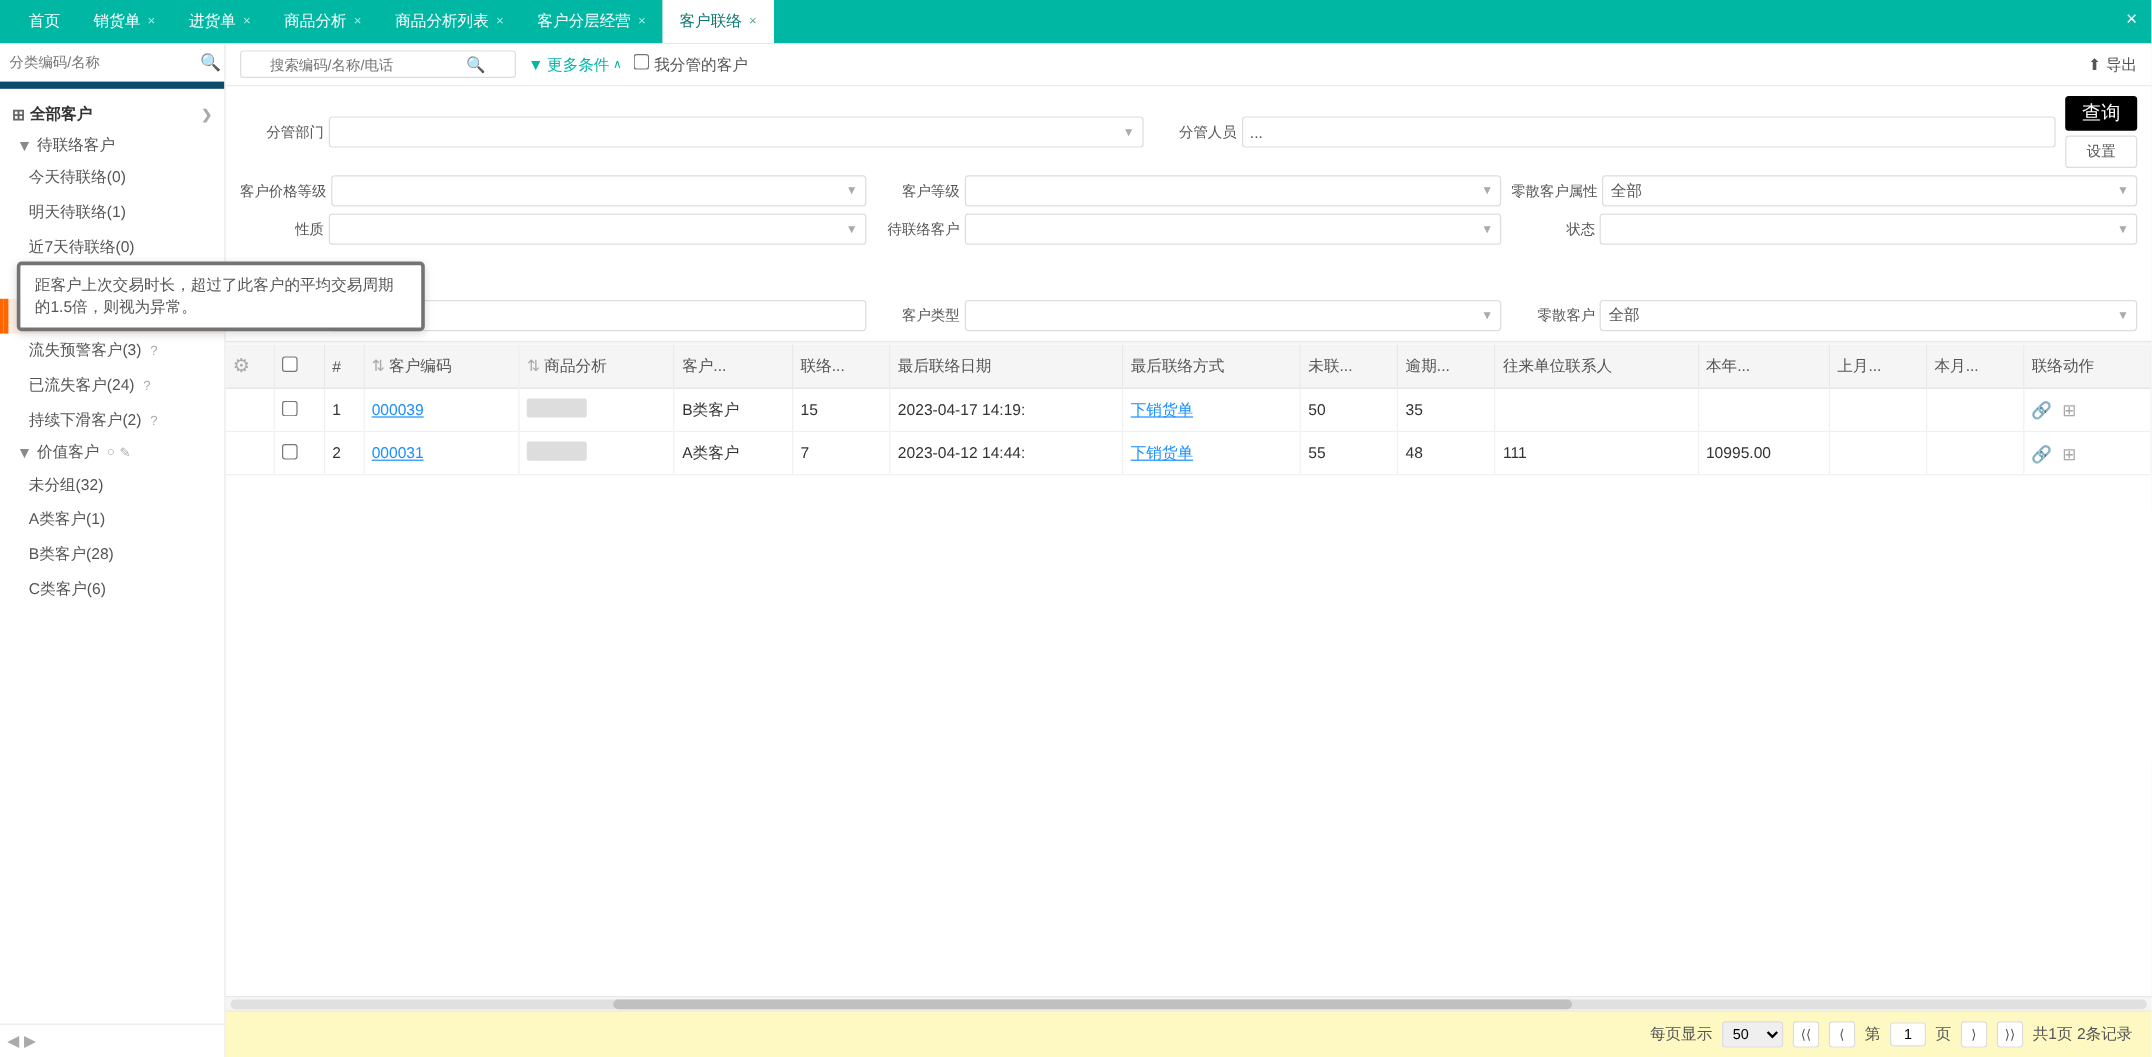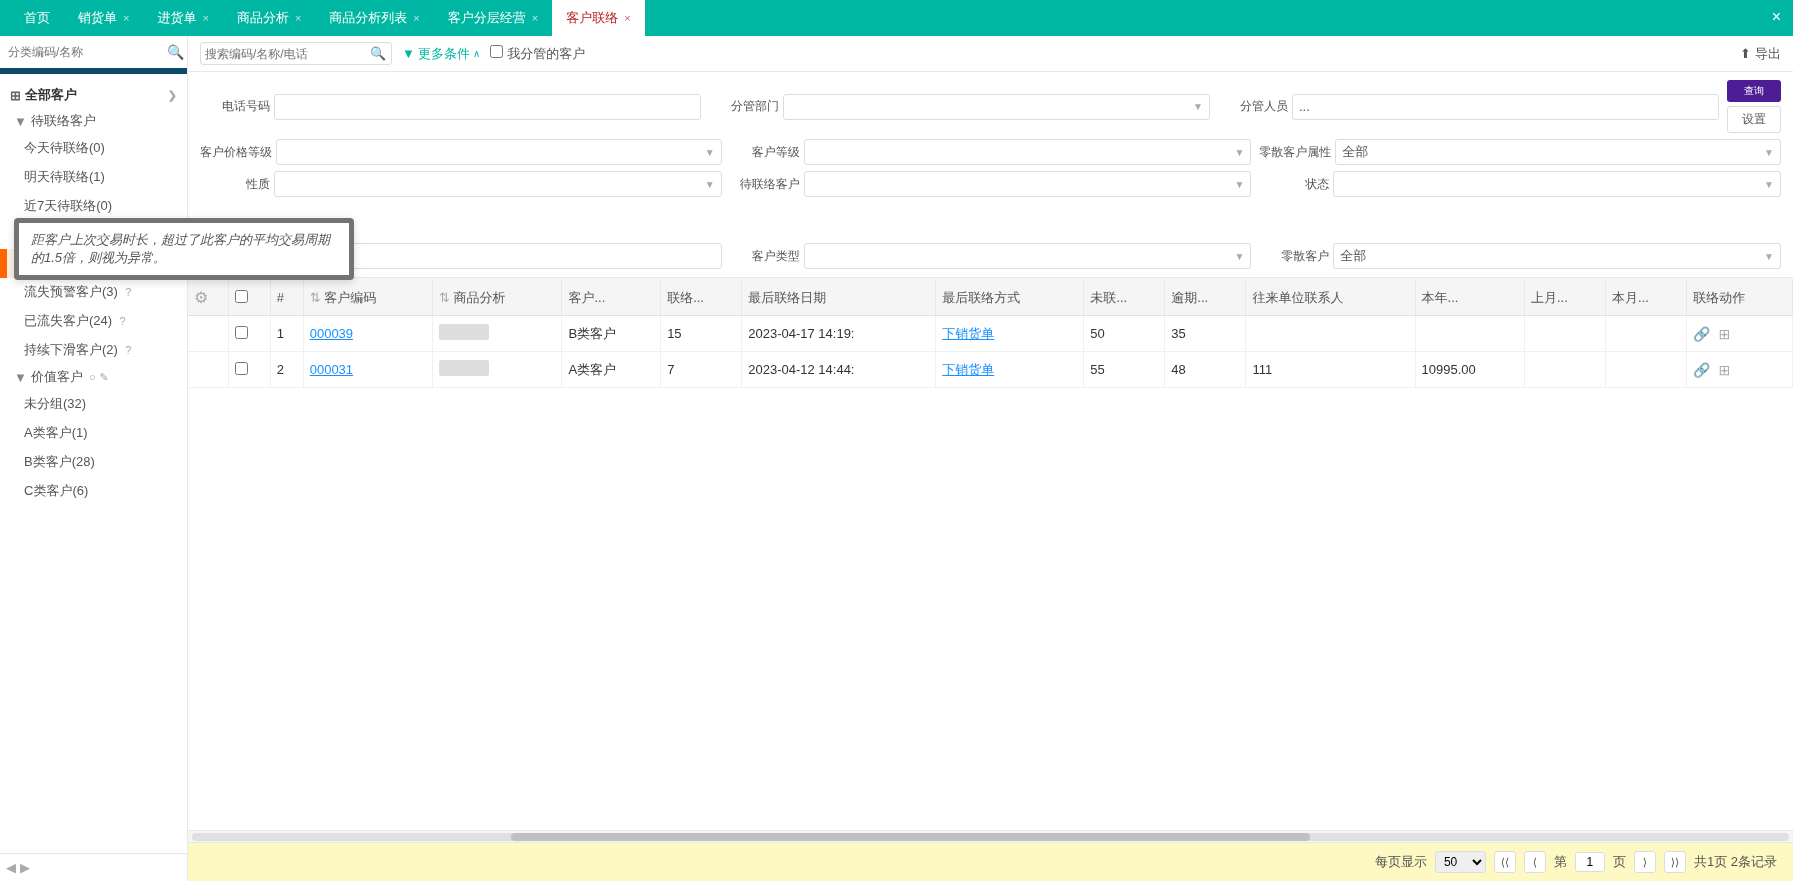--- a/index.html
+++ b/index.html
@@ -20,21 +20,21 @@
       height: 36px;
       display: flex;
       align-items: center;
       cursor: pointer;
       color: white;
       font-size: 13px;
       white-space: nowrap;
     }
     .top-nav .nav-item.active {
       background: white;
-      color: #b91c1c;
+      color: #0f766e;
     }
     .top-nav .nav-item .close-x {
       margin-left: 6px;
       font-size: 11px;
       opacity: 0.7;
     }
     .top-nav .close-app {
       position: absolute;
       right: 12px;
       top: 8px;
@@ -120,29 +120,28 @@
       border-left: 3px solid #ff6600;
       padding-left: 21px;
     }
 
     
     .tooltip-box {
       position: absolute;
       left: 14px;
       top: 218px;
       background: white;
-      border: 5px solid #737373;
+      border: 3px solid #737373;
       border-radius: 4px;
       padding: 8px 12px;
       font-size: 12px;
       color: #555;
       box-shadow: 0 2px 8px rgba(0,0,0,0.15);
       max-width: 340px;
       z-index: 100;
-      font-style: italic;
     }
 
     
     .content-area {
       flex: 1;
       display: flex;
       flex-direction: column;
       overflow: hidden;
     }
 
@@ -154,23 +153,23 @@
       display: flex;
       align-items: center;
       gap: 10px;
       flex-wrap: wrap;
     }
     .filter-search {
       display: flex;
       align-items: center;
       border: 1px solid #ddd;
       border-radius: 3px;
-      padding: 3px 4px;
+      padding: 3px 24px;
       gap: 4px;
-      width: 192px;
+      width: 230px;
     }
     .filter-search input {
       border: none;
       outline: none;
       font-size: 12px;
       color: #999;
       width: 170px;
     }
     .filter-more {
       display: flex;
@@ -246,27 +245,27 @@
       padding: 3px 6px;
       font-size: 12px;
       min-height: 26px;
     }
     .filter-actions {
       display: flex;
       flex-direction: column;
       gap: 4px;
     }
     .btn-query {
-      background: #4c1d95;
+      background: #000000;
       color: white;
       border: none;
       border-radius: 3px;
       padding: 4px 14px;
       cursor: pointer;
-      font-size: 10px;
+      font-size: 16px;
     }
     .btn-settings {
       background: white;
       color: #555;
       border: 1px solid #ddd;
       border-radius: 3px;
       padding: 4px 14px;
       cursor: pointer;
       font-size: 12px;
     }
@@ -528,24 +527,20 @@
       </div>
       <div class="export-btn">
         <span>⬆</span>
         <span>导出</span>
       </div>
     </div>
 
     <div class="advanced-filter">
 
       <div class="filter-row">
-        <div class="filter-field">
-          <span class="filter-label">电话号码</span>
-          <input class="filter-input" type="text" style="">
-        </div>
         <div class="filter-field">
           <span class="filter-label">分管部门</span>
           <div class="filter-select">
             <span></span>
             <span class="chevron">▼</span>
           </div>
         </div>
         <div class="filter-field">
           <span class="filter-label">分管人员</span>
           <div class="filter-select">

